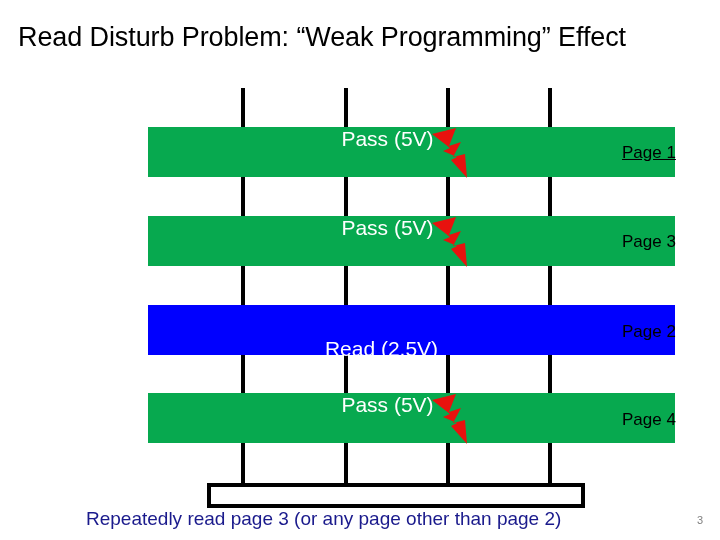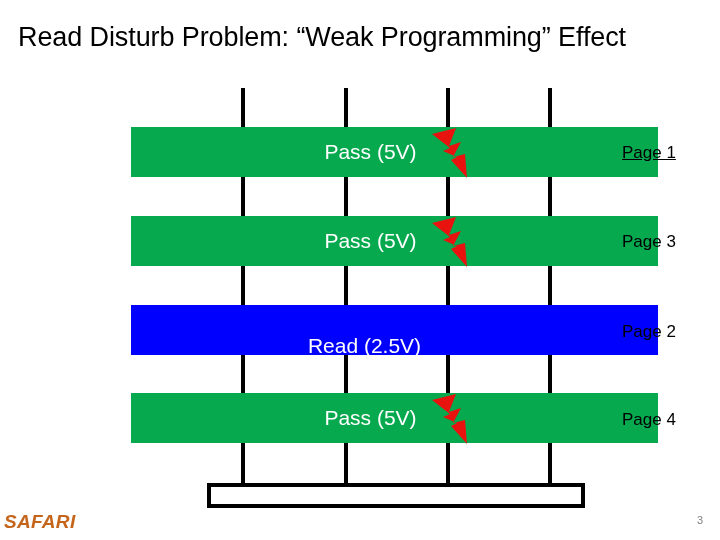--- a/index.html
+++ b/index.html
@@ -50,25 +50,25 @@
     position: absolute;
     width: 4px;
     background: #000000;
     top: 88px;
     height: 397px;
   }
 
   
   .wordline {
     position: absolute;
-    left: 131px;
+    left: 148px;
     width: 527px;
     height: 50px;
     display: flex;
-    align-items: center;
+    align-items: flex-start;
     justify-content: center;
   }
   .wordline.green { background: #07A94F; }
   .wordline.blue  { background: #0000FF; }
 
   .wordline-label {
     color: #ffffff;
     font-size: 21px;
     line-height: 24px;
     white-space: nowrap;
@@ -192,18 +192,18 @@
       <svg viewBox="0 0 56 54" xmlns="http://www.w3.org/2000/svg">
         <polygon points="5,8 29,2 22,20 34,16 26,31 38,28 40,52 24,34 30,31 16,25 23,22 5,8" fill="#E8120E"></polygon>
       </svg>
     </div>
     <div class="page-label" style="top:410px;">Page 4</div>
 
     <div id="latch-box"></div>
 
   </div>
 
-
-  <div id="safari-logo">SAFARI</div>
+  <div id="footer-caption">Repeatedly read page 3 (or any page other than page 2)</div>
+
 
   <div id="page-number">3</div>
 
 </div>
 
 </body></html>

